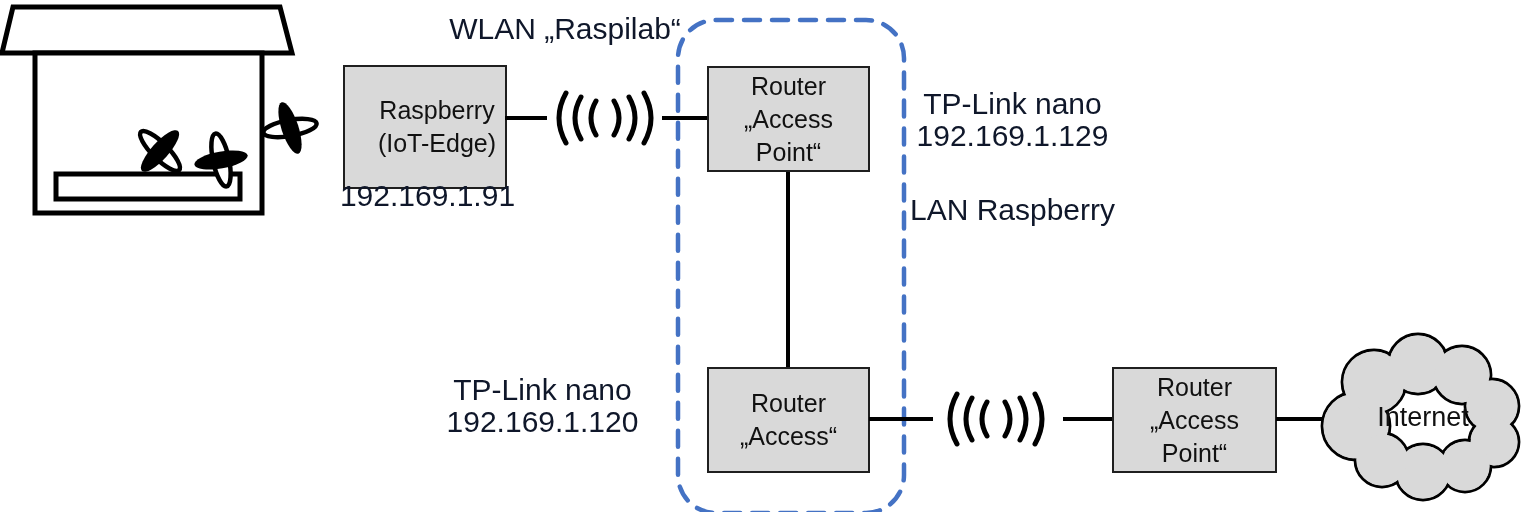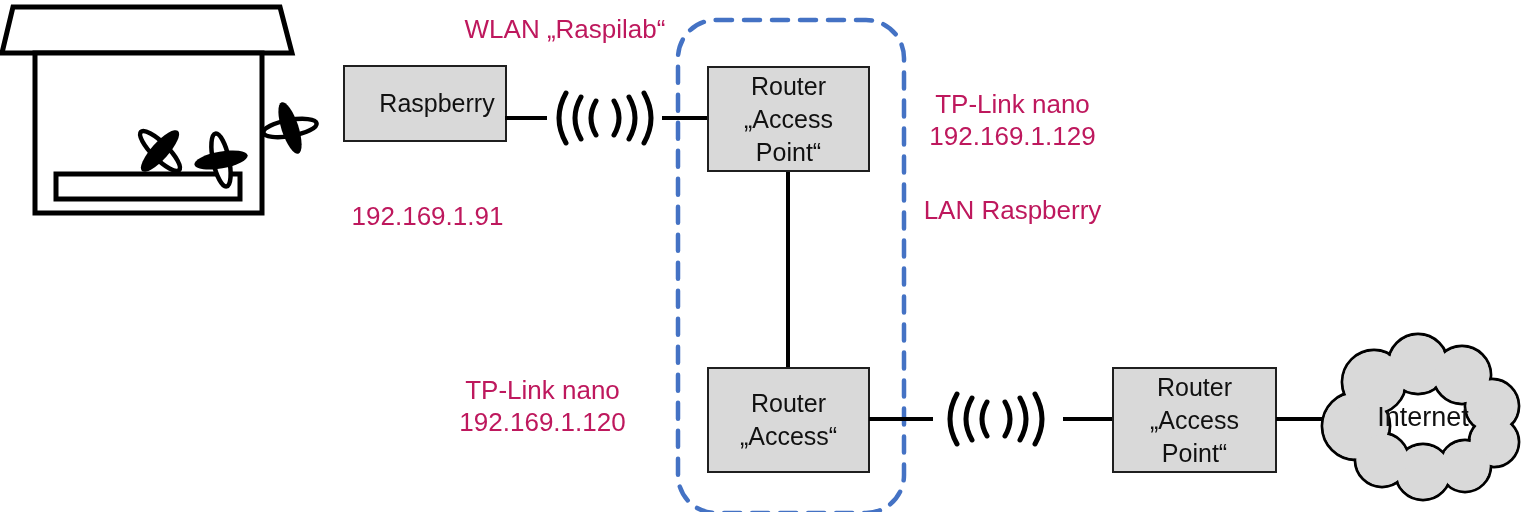--- a/index.html
+++ b/index.html
@@ -9,21 +9,21 @@
   .node{
     position:absolute;
     background:var(--node-fill,#d9d9d9);
     border:2px solid var(--node-border,#1f1f1f);
     display:flex;flex-direction:column;align-items:center;justify-content:center;
     box-sizing:border-box;
     text-align:center;
     font-size:25px;line-height:33px;color:#111;
   }
   .lbl{
-    position:absolute;text-align:center;font-size:26px;line-height:32px;color:#be185d;
+    position:absolute;text-align:center;font-size:30px;line-height:32px;color:#0f172a;
     white-space:nowrap;
   }
   .connector{position:absolute;background:var(--connector,#000);height:4px;}
   .connector-v{position:absolute;background:var(--connector,#000);width:4px;}
   svg{display:block;}
 </style>
 </head>
 <body>
 
 <div id="stage">
@@ -44,24 +44,25 @@
     </g>
 
     <g transform="translate(290,128)">
       <ellipse rx="27" ry="8" transform="rotate(-10)" fill="#fff" stroke="#000" stroke-width="4.5"></ellipse>
       <ellipse rx="27" ry="8.5" transform="rotate(72)" fill="#000"></ellipse>
     </g>
   </svg>
 
   <div class="lbl" style="left:440px;top:13px;width:250px;">WLAN „Raspilab“</div>
 
-  <div class="node" style="left:343px;top:65px;width:164px;height:77px;padding-left:24px;">
+  <div class="node" style="left:343px;top:65px;width:164px;height:124px;padding-left:24px;">
     <span>Raspberry</span>
+    <span>(IoT-Edge)</span>
   </div>
-  <div class="lbl" style="left:335px;top:200px;width:185px;">192.169.1.91</div>
+  <div class="lbl" style="left:335px;top:180px;width:185px;">192.169.1.91</div>
 
   <div class="connector" style="left:505px;top:116px;width:42px;"></div>
 
   <svg class="abs" style="left:550px;top:90px" width="110" height="56" viewBox="0 0 110 56">
     <g fill="none" stroke="#000" stroke-width="5" stroke-linecap="round">
       <path d="M16,3 Q2,28 16,53"></path>
       <path d="M31,7 Q19,28 31,49"></path>
       <path d="M46,11 Q36,28 46,45"></path>
       <path d="M64,11 Q74,28 64,45"></path>
       <path d="M79,7 Q91,28 79,49"></path>

